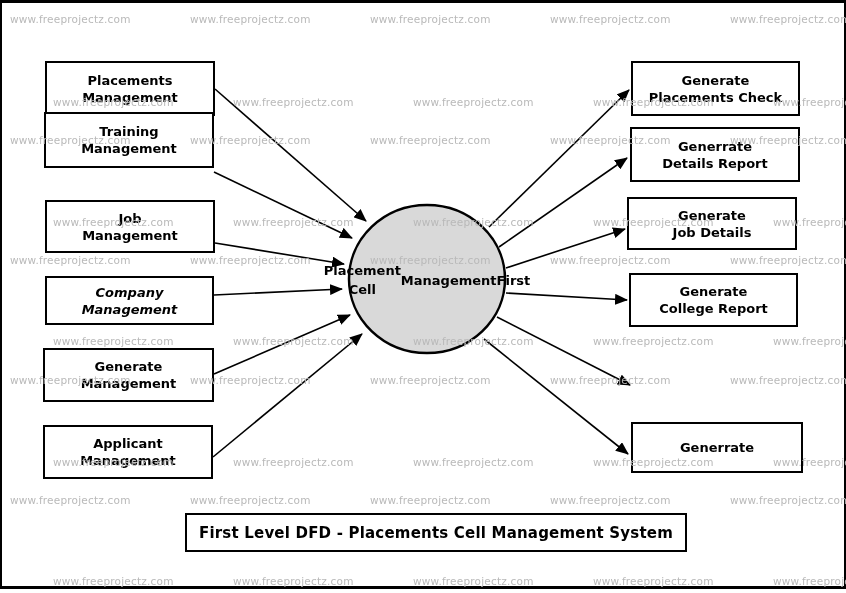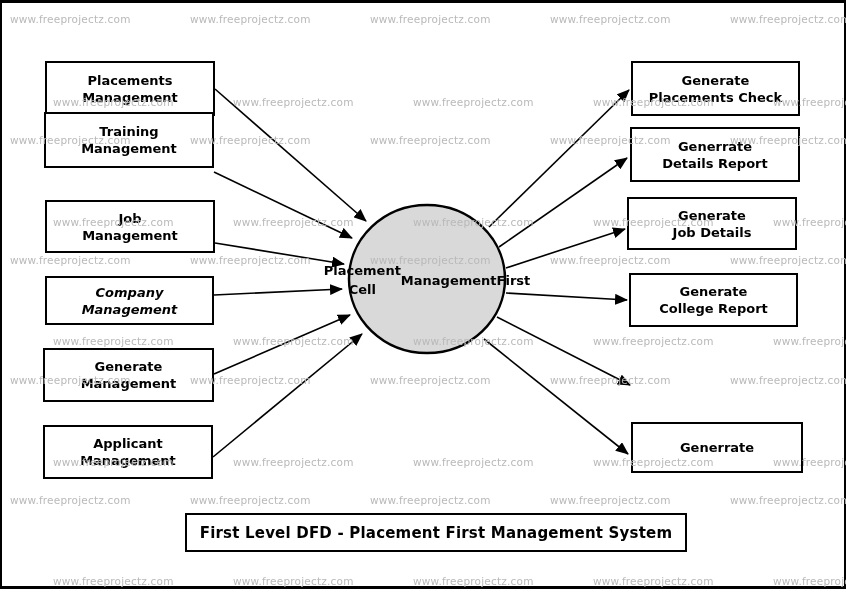--- a/index.html
+++ b/index.html
@@ -167,21 +167,21 @@
   <div class="node" style="left:631px; top:422px; width:172px; height:51px;">
     <span>Generrate</span>
   </div>
 
   <div id="process-label">
     <span>Placement Cell</span>
     <span>Management</span>
     <span>First</span>
   </div>
 
-  <div id="title-box">First Level DFD - Placement First Management System</div>
+  <div id="title-box">First Level DFD - Placements Cell Management System</div>
 
   <div id="frame-border"></div>
 
   <div id="watermark-layer">
       <span class="watermark" style="left: 10px; top: 13px; color: rgb(185, 185, 185);">www.freeprojectz.com</span>
       <span class="watermark" style="left: 190px; top: 13px; color: rgb(185, 185, 185);">www.freeprojectz.com</span>
       <span class="watermark" style="left: 370px; top: 13px; color: rgb(185, 185, 185);">www.freeprojectz.com</span>
       <span class="watermark" style="left: 550px; top: 13px; color: rgb(185, 185, 185);">www.freeprojectz.com</span>
       <span class="watermark" style="left: 730px; top: 13px; color: rgb(185, 185, 185);">www.freeprojectz.com</span>
       <span class="watermark" style="left: 53px; top: 96px; color: rgb(185, 185, 185);">www.freeprojectz.com</span>

